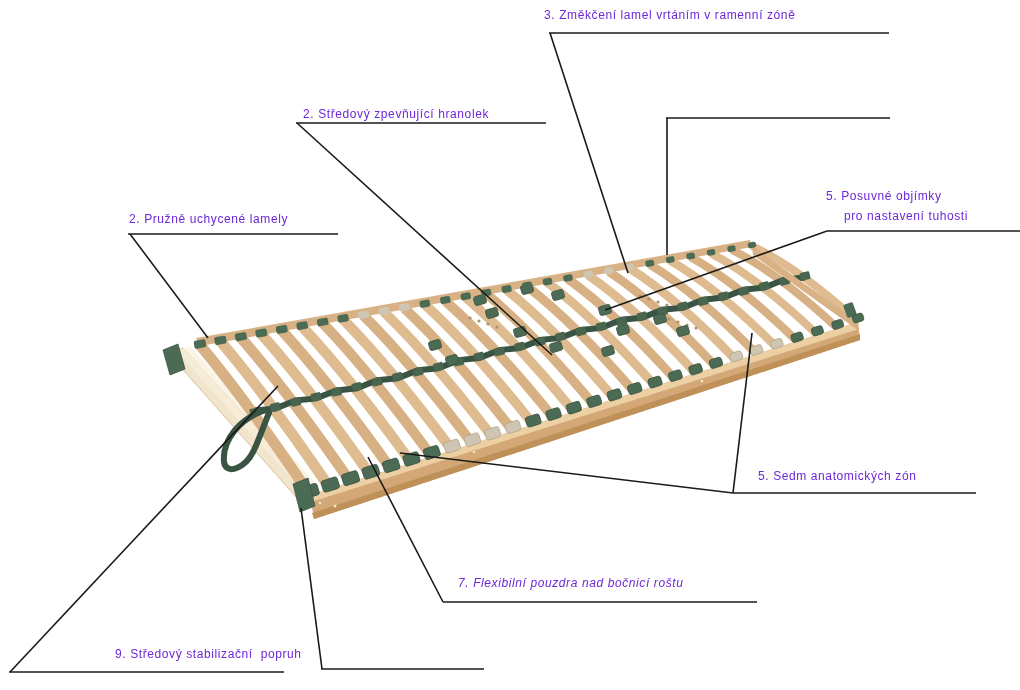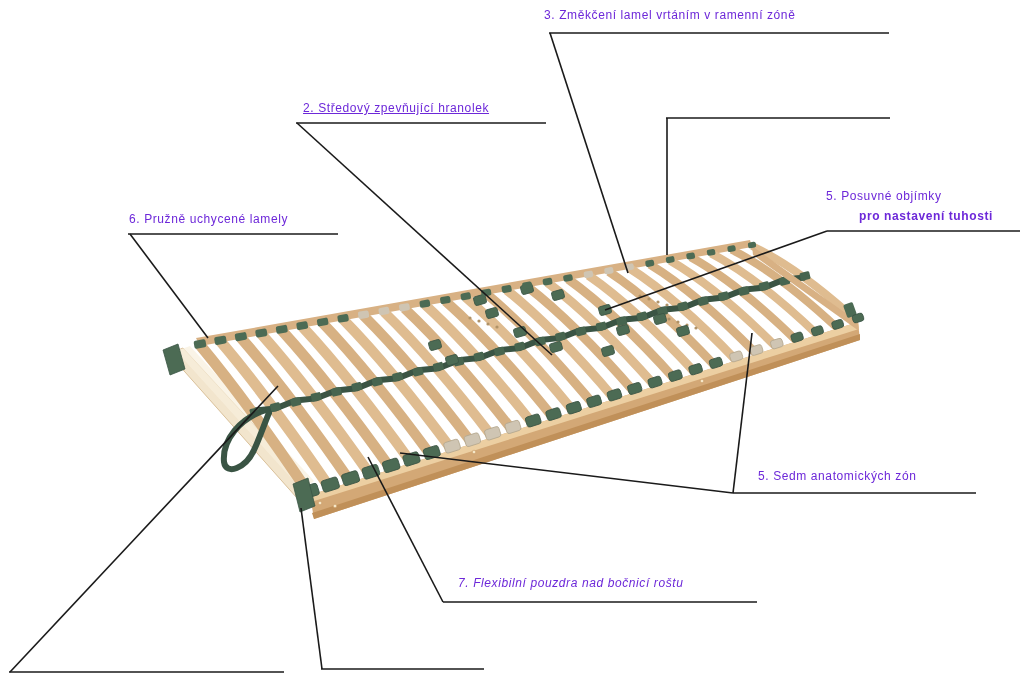--- a/index.html
+++ b/index.html
@@ -1,23 +1,23 @@
 <!DOCTYPE html>
 <html><head>
 <meta charset="utf-8">
 <style>
   html,body{margin:0;padding:0;background:#ffffff;}
   .page{position:relative;width:1020px;height:690px;background:#ffffff;overflow:hidden;
         font-family:"Liberation Sans",sans-serif;}
   #bed-svg{position:absolute;left:0;top:0;}
   .callout{position:absolute;font-size:12px;line-height:20px;font-weight:500;
            color:#6d28d9;letter-spacing:0.6px;white-space:pre;}
-  .callout .l2{display:block;margin-left:33px;font-weight:bold;}
+  .callout .l2{display:block;margin-left:18px;}
   .lb1{left:129px;top:209px;}
-  .lb2{left:303px;top:98px;text-decoration:underline;}
+  .lb2{left:303px;top:104px;}
   .lb3{left:544px;top:5px;}
   .lb4{left:667px;top:95px;}
   .lb5{left:826px;top:186px;}
   .lb6{left:758px;top:466px;}
   .lb7{left:458px;top:573px;font-style:italic;}
   .lb8{left:333px;top:642px;}
   .lb9{left:115px;top:644px;}
 </style>
 </head>
 <body>
@@ -215,19 +215,20 @@
         <line x1="733" y1="493" x2="400" y2="453" stroke="#1a1a1a" stroke-width="1.6"></line>
         <line x1="443" y1="602" x2="757" y2="602" stroke="#1a1a1a" stroke-width="1.6"></line>
         <line x1="443" y1="602" x2="368" y2="457" stroke="#1a1a1a" stroke-width="1.6"></line>
         <line x1="321" y1="669" x2="484" y2="669" stroke="#1a1a1a" stroke-width="1.6"></line>
         <line x1="322" y1="669" x2="301" y2="508" stroke="#1a1a1a" stroke-width="1.6"></line>
         <line x1="9" y1="672" x2="284" y2="672" stroke="#1a1a1a" stroke-width="1.6"></line>
         <line x1="10" y1="672" x2="278" y2="386" stroke="#1a1a1a" stroke-width="1.6"></line>
       </g>
     </svg>
 
-  <div class="callout lb1"><span>6. Pružně uchycené lamely</span></div>
+  <div class="callout lb1"><span>2. Pružně uchycené lamely</span></div>
   <div class="callout lb2"><span>2. Středový zpevňující hranolek</span></div>
   <div class="callout lb3"><span>3. Změkčení lamel vrtáním v ramenní zóně</span></div>
   <div class="callout lb5"><span>5. Posuvné objímky</span><span class="l2">pro nastavení tuhosti</span></div>
   <div class="callout lb6"><span>5. Sedm anatomických zón</span></div>
   <div class="callout lb7"><span>7. Flexibilní pouzdra nad bočnicí roštu</span></div>
+  <div class="callout lb9"><span>9. Středový stabilizační&nbsp; popruh</span></div>
 </div>
 
 </body></html>

